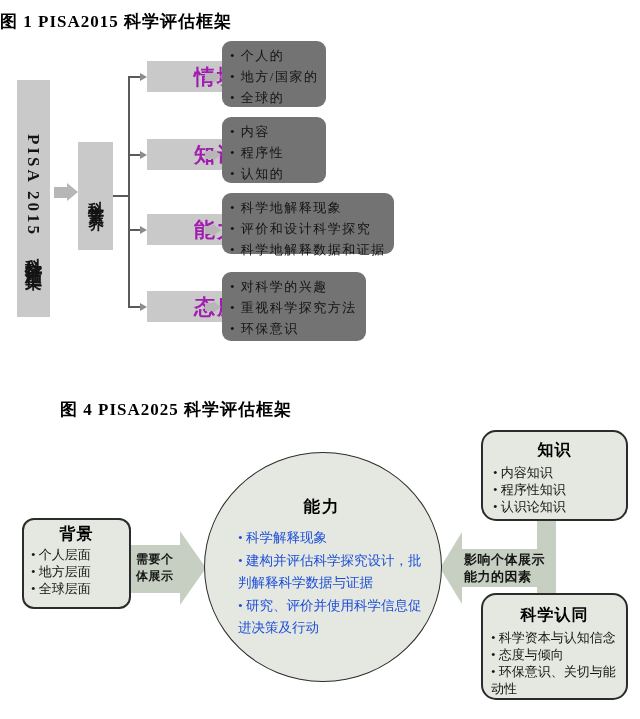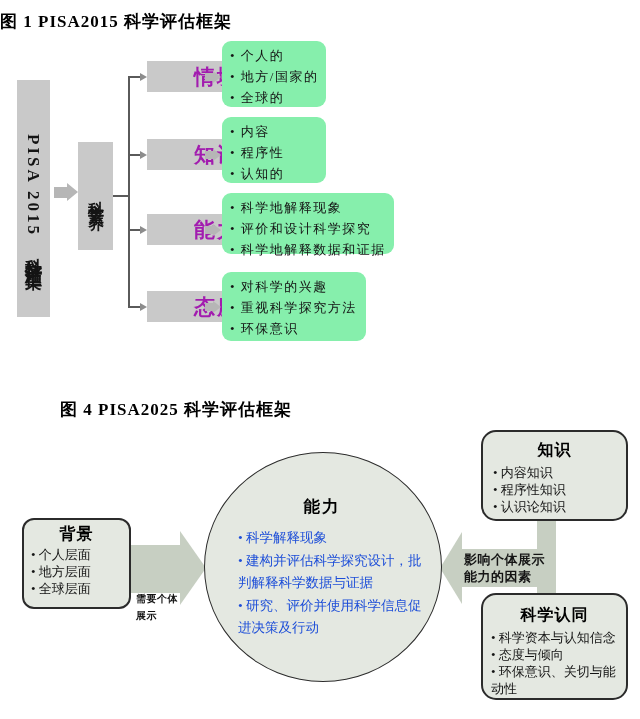--- a/index.html
+++ b/index.html
@@ -17,21 +17,21 @@
     position:absolute;background:#c9c9c9;
     writing-mode:vertical-rl;text-orientation:mixed;
     display:flex;align-items:center;justify-content:center;
     font-weight:bold;font-size:17px;letter-spacing:3px;color:#141414;
   }
   .lbox{
     position:absolute;background:#c9c9c9;display:flex;align-items:center;justify-content:center;
     font-weight:bold;font-size:21px;letter-spacing:2px;color:#a21caf;padding-left:44px;
   }
   .rbox{
-    position:absolute;background:#86efac;border-radius:9px;
+    position:absolute;background:#737373;border-radius:9px;
     padding:4px 8px;box-sizing:border-box;
   }
   .rbox .bullet-item{
     font-size:13px;line-height:21px;letter-spacing:1.5px;color:#141414;white-space:nowrap;
   }
   .line{position:absolute;background:#5a5a5a;}
   .tri-right{position:absolute;width:0;height:0;border-style:solid;border-color:transparent;}
   .shaft{position:absolute;}
   .gray1{background:#b6b6b6;}
   
@@ -124,21 +124,21 @@
   <div class="fig-title" style="left:60px;top:398px;width:410px;">图 4 PISA2025 科学评估框架</div>
 
   <div class="greenbar" style="left:537px;top:519px;width:19px;height:78px;"></div>
 
   <div class="greenbar" style="left:462px;top:549px;width:94px;height:38px;"></div>
   <div class="tri-right" style="left:440px;top:532px;border-width:36px 22px 36px 0;border-right-color:#c7cfc2;"></div>
   <div class="arrow-label" style="left:464px;top:551px;width:84px;">影响个体展示能力的因素</div>
 
   <div class="greenbar" style="left:131px;top:545px;width:49px;height:48px;"></div>
   <div class="tri-right" style="left:180px;top:531px;border-width:37px 0 37px 26px;border-left-color:#c7cfc2;"></div>
-  <div class="arrow-label" style="left:136px;top:551px;width:44px;font-size:10px;margin-top:39px;">需要个体展示</div>
+  <div class="arrow-label" style="left:136px;top:551px;width:44px;font-size:12px;">需要个体展示</div>
 
   <div class="ellipse" style="left:204px;top:452px;width:236px;height:228px;"></div>
   <div class="circle-title" style="left:204px;top:496px;width:236px;">能力</div>
   <div class="abs circle-list" style="left:238px;top:527px;width:190px;">
       <div class="bullet-item">• 科学解释现象</div>
       <div class="bullet-item">• 建构并评估科学探究设计，批判解释科学数据与证据</div>
       <div class="bullet-item">• 研究、评价并使用科学信息促进决策及行动</div>
     </div>
 
   <div class="gbox" style="left:22px;top:518px;width:109px;height:91px;border-radius:12px;">

